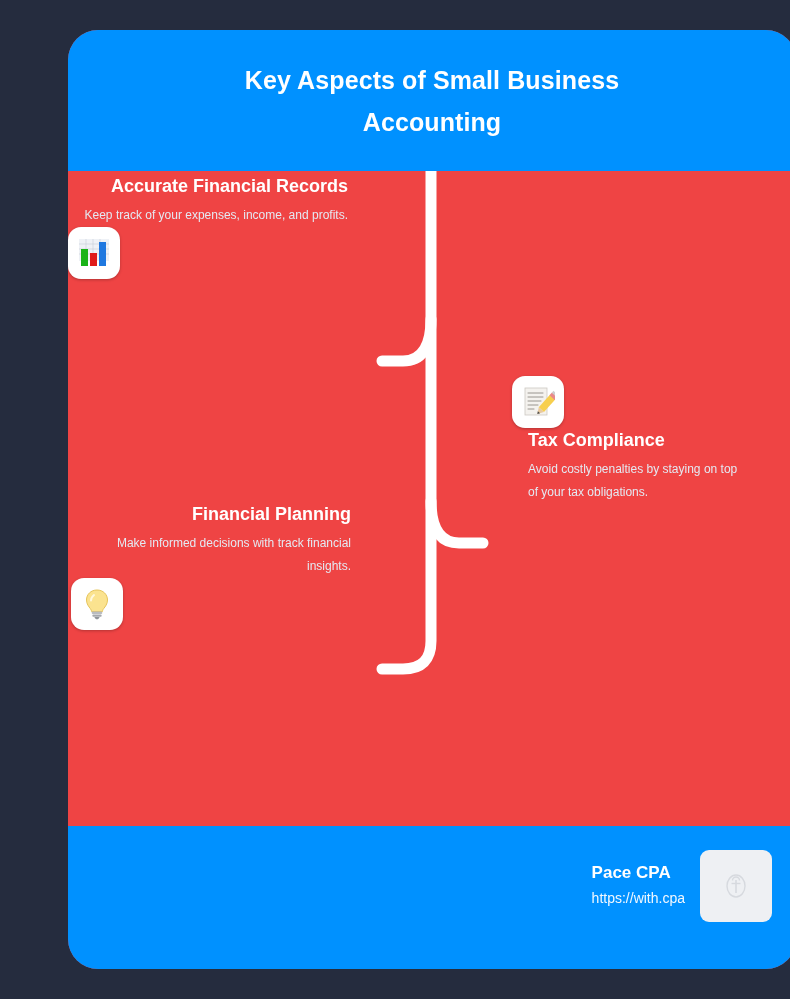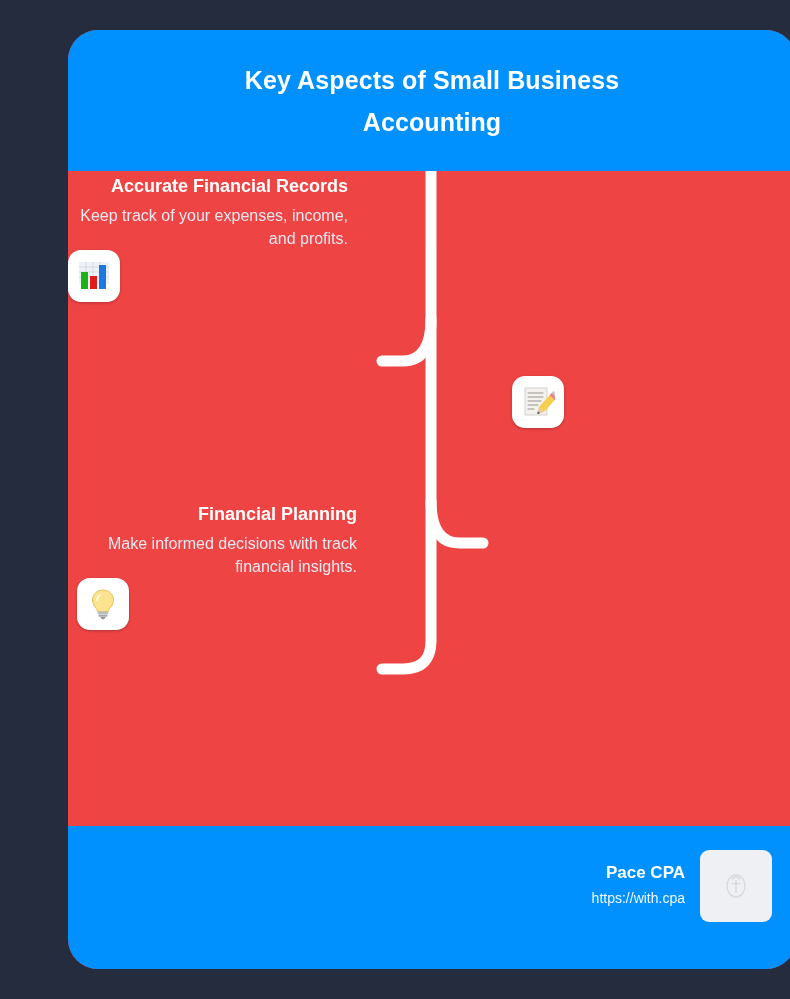--- a/index.html
+++ b/index.html
@@ -55,43 +55,43 @@
   }
 
   .txt-left{text-align:right;padding-right:16px;}
   .txt-right{text-align:left;padding-left:16px;}
 
   .item-title{
     color:#ffffff;font-size:18px;font-weight:bold;
     line-height:24px;margin:0;
   }
   .item-desc{
-    color:#e4e9f2;font-size:16px;line-height:23px;margin:6px 0 0 0;
+    color:#e4e9f2;font-size:12px;line-height:23px;margin:6px 0 0 0;
     font-weight:normal;
   }
 
   #item-records{left:0;top:144px;width:346px;justify-content:flex-end;}
   #item-records .txt-left{width:280px;}
 
   #item-tax{left:444px;top:346px;width:284px;}
   #item-tax .txt-right{width:216px;}
 
-  #item-planning{left:9px;top:472px;width:346px;justify-content:center;}
+  #item-planning{left:3px;top:472px;width:346px;justify-content:center;}
   #item-planning .txt-left{width:280px;}
 
   
   .footer{
     position:absolute;left:0;bottom:0;width:100%;height:143px;
     background:#0091ff;
   }
   .footer-inner{
     position:absolute;right:24px;top:24px;
     display:flex;align-items:flex-start;
   }
-  .footer-text{text-align:right;padding-right:15px;padding-top:12px;}
+  .footer-text{text-align:left;padding-right:15px;padding-top:12px;}
   .brand-name{
     color:#ffffff;font-size:17px;font-weight:bold;line-height:22px;margin:0;
   }
   .brand-url{
     color:#f2f8ff;font-size:14px;line-height:20px;margin:4px 0 0 0;
   }
   .logo-box{
     width:72px;height:72px;flex:none;
     background:#eef0f3;
     border-radius:9px;
@@ -153,20 +153,24 @@
           </g>
           <g transform="rotate(42 22 22)">
             <rect x="19" y="8" width="7" height="17" fill="#f7cf4e"></rect>
             <rect x="19" y="5" width="7" height="4" fill="#e98a8a"></rect>
             <rect x="19" y="3" width="7" height="2.6" fill="#cfcfcf"></rect>
             <polygon points="19,25 26,25 22.5,31" fill="#e8c9a0"></polygon>
             <polygon points="21,28.6 24,28.6 22.5,31" fill="#4a4a4a"></polygon>
           </g>
         </svg>
       </div>
+      <div class="txt-right">
+        <p class="item-title">Tax Compliance</p>
+        <p class="item-desc">Avoid costly penalties by staying on top of your tax obligations.</p>
+      </div>
     </div>
 
     <div class="item" id="item-planning">
       <div class="txt-left">
         <p class="item-title">Financial Planning</p>
         <p class="item-desc">Make informed decisions with track financial insights.</p>
       </div>
       <div class="tile">
         <svg width="34" height="34" viewBox="0 0 34 34">
           <path d="M17 3 C10.9 3 6.5 7.4 6.5 13 c0 4 2.3 6.6 3.8 8.6 0.9 1.2 1.2 1.9 1.2 2.9 h11 c0-1 0.3-1.7 1.2-2.9 1.5-2 3.8-4.6 3.8-8.6 C27.5 7.4 23.1 3 17 3 z" fill="#fbe38f" stroke="#e6c45a" stroke-width="1"></path>

